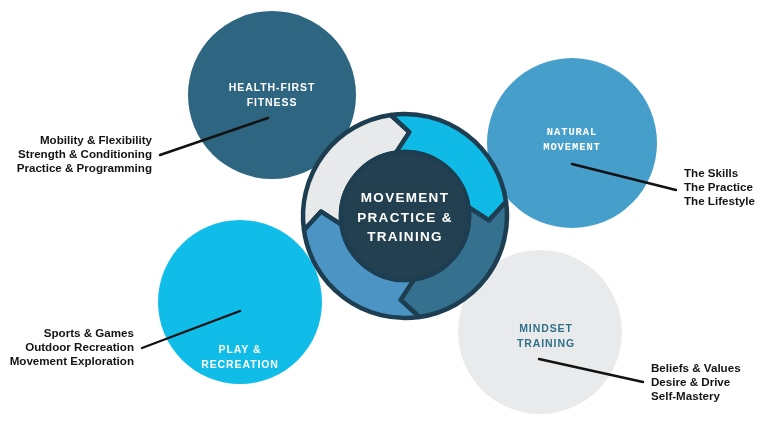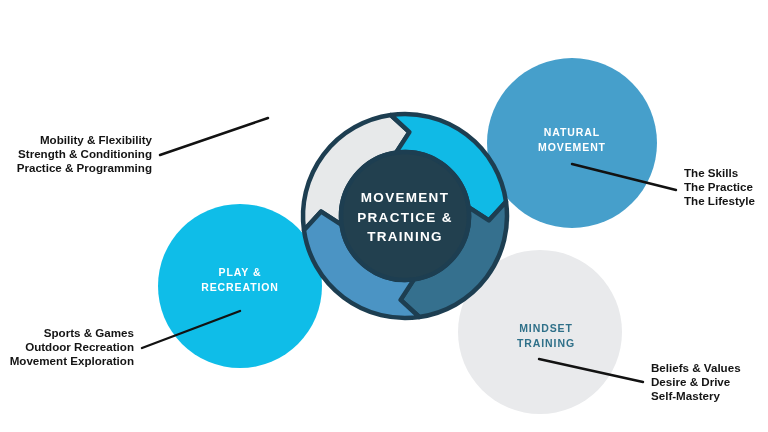--- a/index.html
+++ b/index.html
@@ -10,22 +10,22 @@
   .circle{
     position:absolute;border-radius:50%;z-index:1;
     display:flex;align-items:center;justify-content:center;text-align:center;
   }
   .circle-label{
     font-weight:700;font-size:10.5px;letter-spacing:.9px;line-height:15px;
     white-space:pre-line;text-transform:uppercase;
   }
   #c-health{left:188px;top:11px;width:168px;height:168px;}
   #c-natural{left:487px;top:58px;width:170px;height:170px;}
-  #c-natural .circle-label{padding-bottom:6px;}
-  #c-play{left:158px;top:204px;width:164px;height:164px;}
+  #c-natural .circle-label{padding-bottom:6px;font-family:Liberation Mono, monospace;}
+  #c-play{left:158px;top:220px;width:164px;height:164px;align-items:flex-end;}
   #c-play .circle-label{padding-bottom:12px;}
   #c-mindset{left:458px;top:250px;width:164px;height:164px;}
   #c-mindset .circle-label{padding-top:8px;margin-left:12px;}
   #ring-svg{position:absolute;left:0;top:0;z-index:2;}
   #connector-svg{position:absolute;left:0;top:0;z-index:3;}
   .center-label{
     position:absolute;z-index:4;left:325px;top:188px;width:160px;
     text-align:center;color:#ffffff;font-weight:700;font-size:13.5px;
     letter-spacing:1.3px;line-height:19.5px;white-space:pre-line;text-transform:uppercase;
   }
@@ -36,20 +36,24 @@
   #a-health{right:616px;top:133px;text-align:right;width:200px;}
   #a-natural{left:684px;top:166px;text-align:left;width:100px;}
   #a-play{right:634px;top:326px;text-align:right;width:200px;}
   #a-mindset{left:651px;top:361px;text-align:left;width:120px;}
 </style>
 </head>
 <body>
 
 <div class="stage">
 
+  <div class="circle" id="c-health" style="background-color: rgb(46, 101, 128);">
+    <div class="circle-label" style="color: rgb(255, 255, 255);">HEALTH-FIRST
+FITNESS</div>
+  </div>
 
   <div class="circle" id="c-natural" style="background-color: rgb(70, 159, 203);">
     <div class="circle-label" style="color: rgb(255, 255, 255);">NATURAL
 MOVEMENT</div>
   </div>
 
   <div class="circle" id="c-play" style="background-color: rgb(15, 189, 232);">
     <div class="circle-label" style="color: rgb(255, 255, 255);">PLAY &amp;
 RECREATION</div>
   </div>

